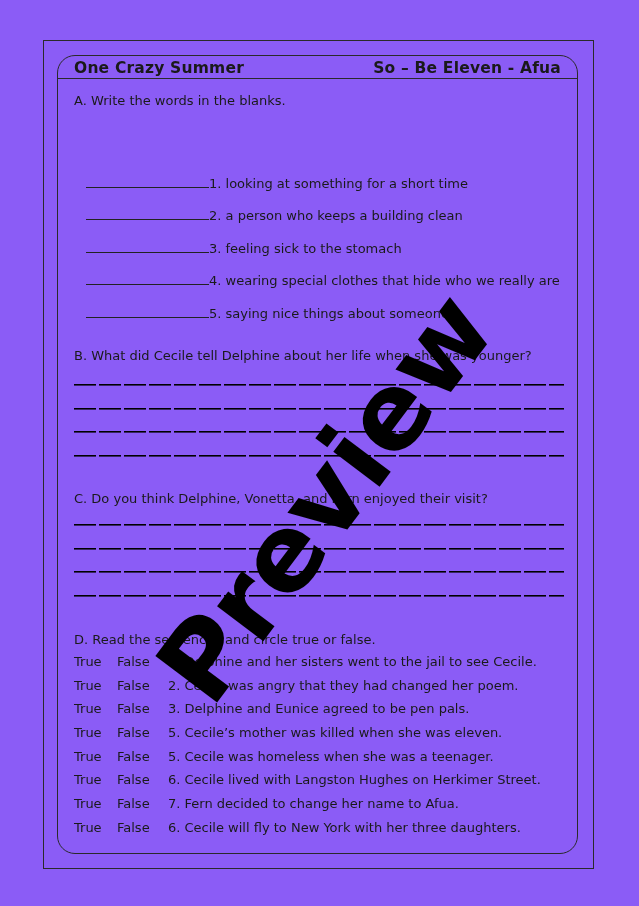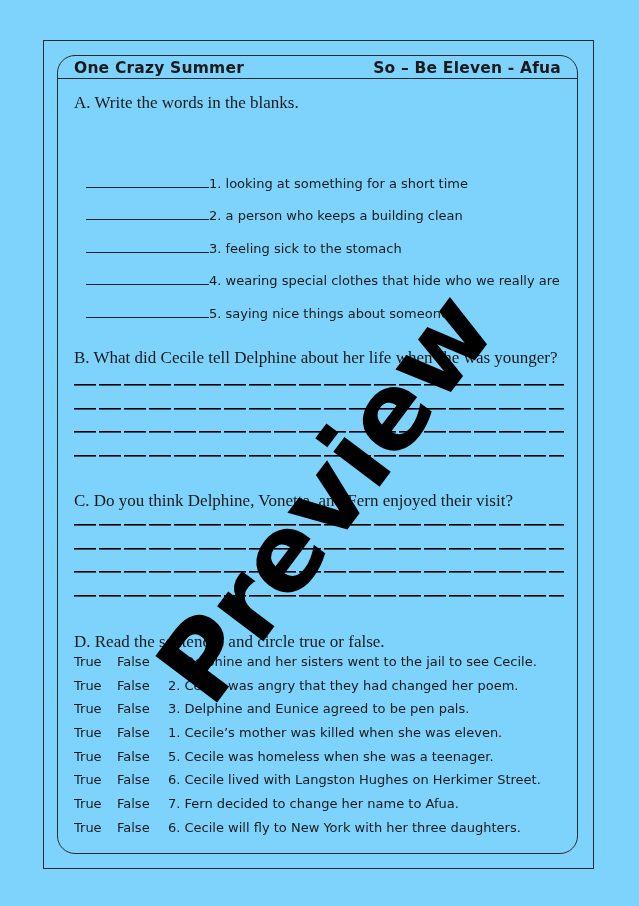--- a/index.html
+++ b/index.html
@@ -1,20 +1,20 @@
 <!DOCTYPE html>
 <html><head>
 <meta charset="utf-8">
 <style>
   * { margin:0; padding:0; box-sizing:border-box; }
   html,body { background:#fff; }
   .page {
     position:relative;
     width:639px; height:906px;
-    background:#7dd3fc;
+    background:#8b5cf6;
     font-family:"DejaVu Sans","Liberation Sans",sans-serif;
     color:#1a1a1a;
     overflow:hidden;
   }
   .outer {
     position:absolute; left:43px; top:40px;
     width:551px; height:829px;
     border:1.5px solid #2a2a2a;
   }
   .inner {
@@ -23,21 +23,21 @@
     border:1.5px solid #2a2a2a;
     border-radius:18px;
   }
   .inner > * { position:absolute; }
   .hdr {
     top:3px; left:16px; right:16px;
     display:flex; justify-content:space-between;
     font-weight:bold; font-size:15.5px; letter-spacing:.2px;
   }
   .divider { top:21.5px; left:0; right:0; height:0; border-top:1.6px solid #2a2a2a; }
-  .body-text { font-size:17px;font-family:Liberation Serif, serif; }
+  .body-text { font-size:13px; }
   .a-label { top:37px; left:16px; }
   .pill {
     top:62px; left:54px; width:372px; height:33px;
     border:1.5px solid #2a2a2a; border-radius:17px;
     display:flex; align-items:center; justify-content:center; gap:25px;
     font-size:13px;
   }
   .a-items { top:120px; left:28px; right:10px; }
   .a-row { display:flex; align-items:baseline; height:32.4px; font-size:13px; }
   .a-blank { display:inline-block; width:123px; border-bottom:1.5px solid #222; }
@@ -130,21 +130,21 @@
         <span>2. Cecile was angry that they had changed her poem.</span>
       </div>
       <div class="d-row">
         <span class="tf-true">True</span>
         <span class="tf-false">False</span>
         <span>3. Delphine and Eunice agreed to be pen pals.</span>
       </div>
       <div class="d-row">
         <span class="tf-true">True</span>
         <span class="tf-false">False</span>
-        <span>1. Cecile’s mother was killed when she was eleven.</span>
+        <span>5. Cecile’s mother was killed when she was eleven.</span>
       </div>
       <div class="d-row">
         <span class="tf-true">True</span>
         <span class="tf-false">False</span>
         <span>5. Cecile was homeless when she was a teenager.</span>
       </div>
       <div class="d-row">
         <span class="tf-true">True</span>
         <span class="tf-false">False</span>
         <span>6. Cecile lived with Langston Hughes on Herkimer Street.</span>

